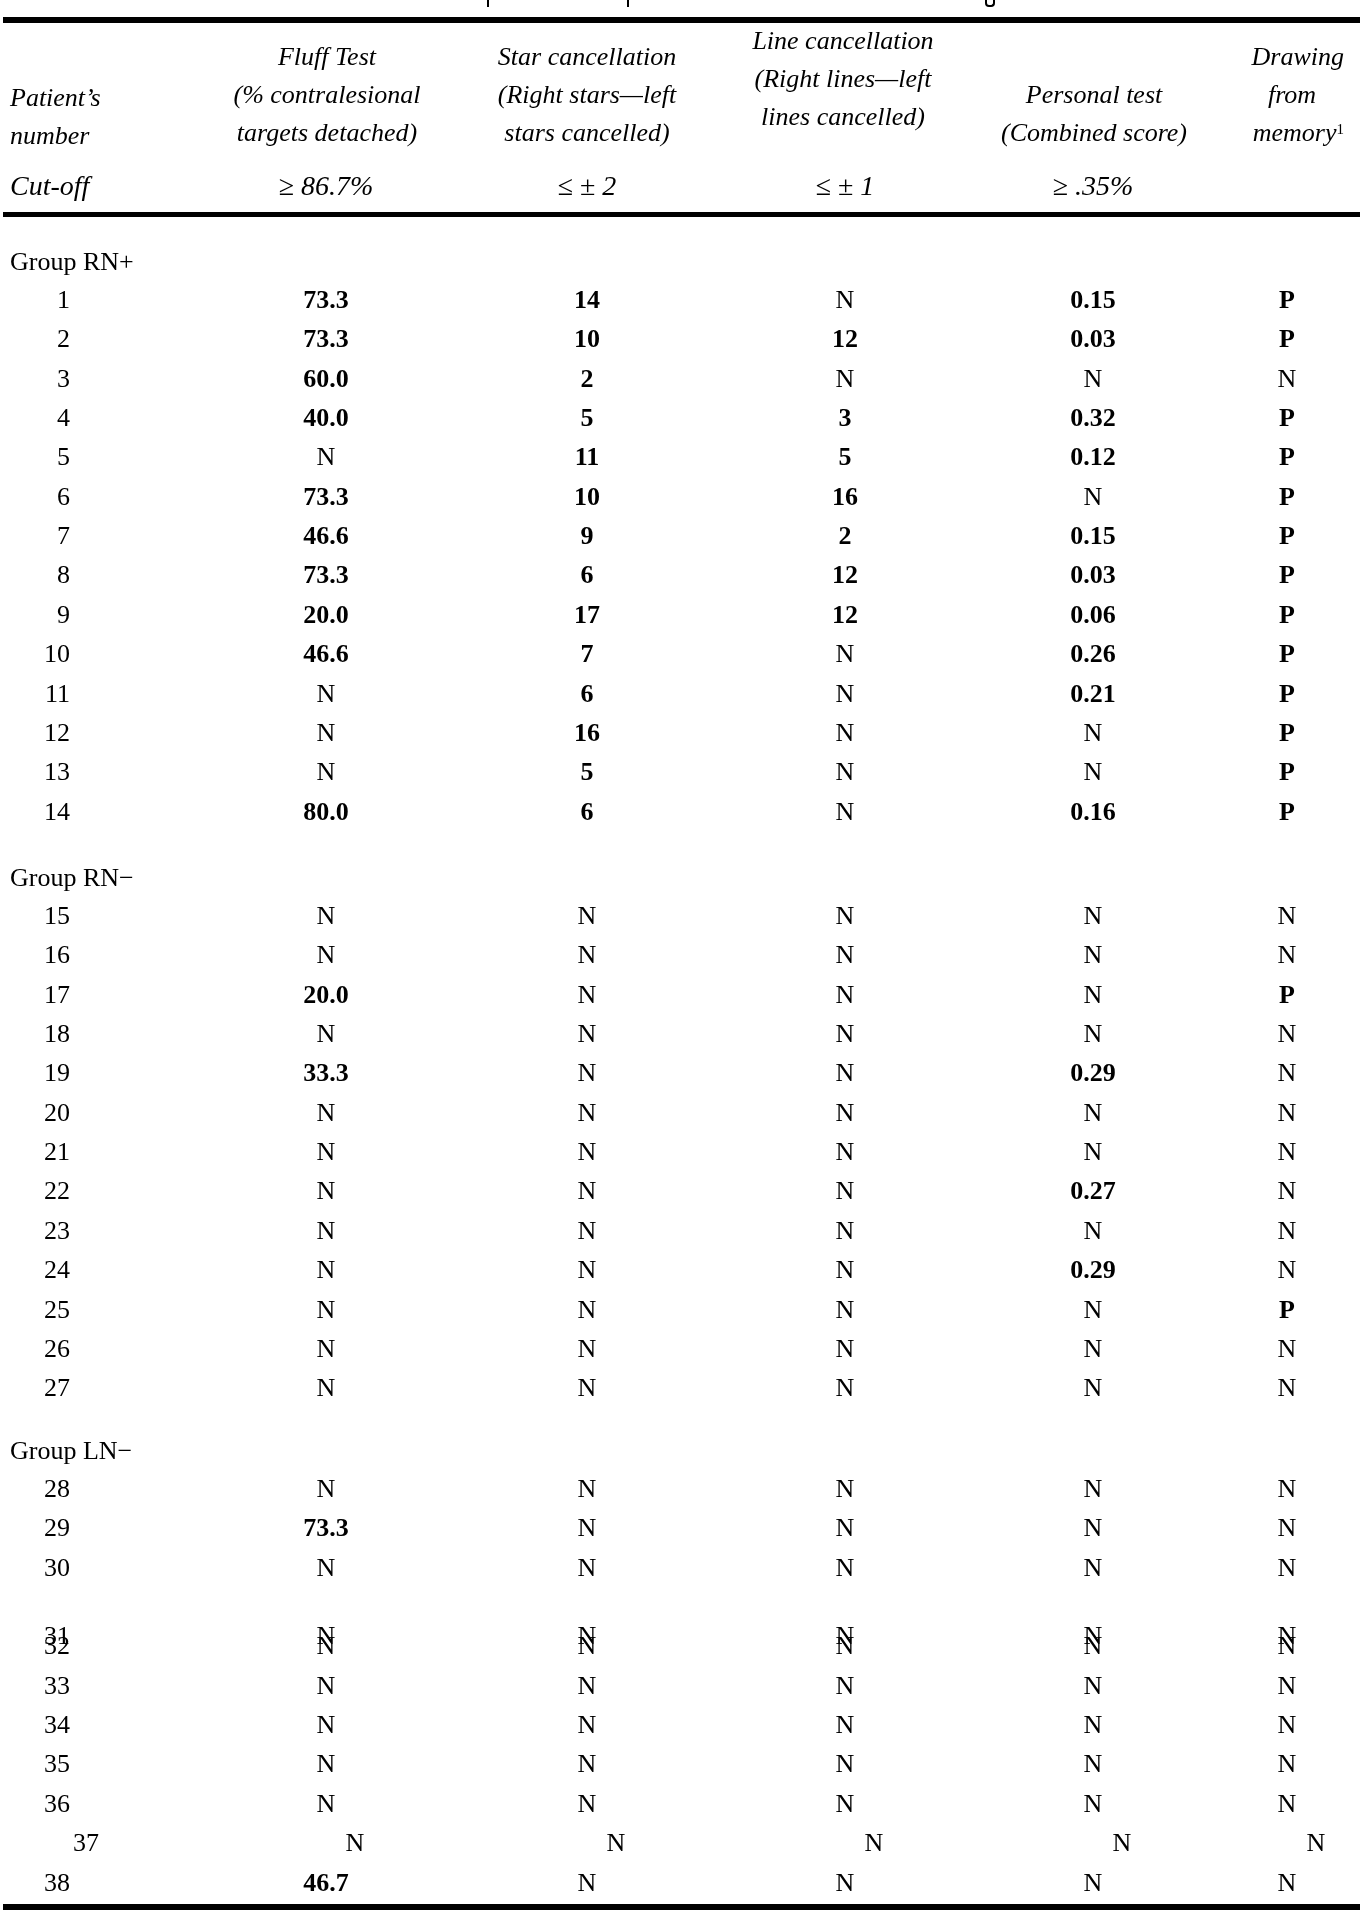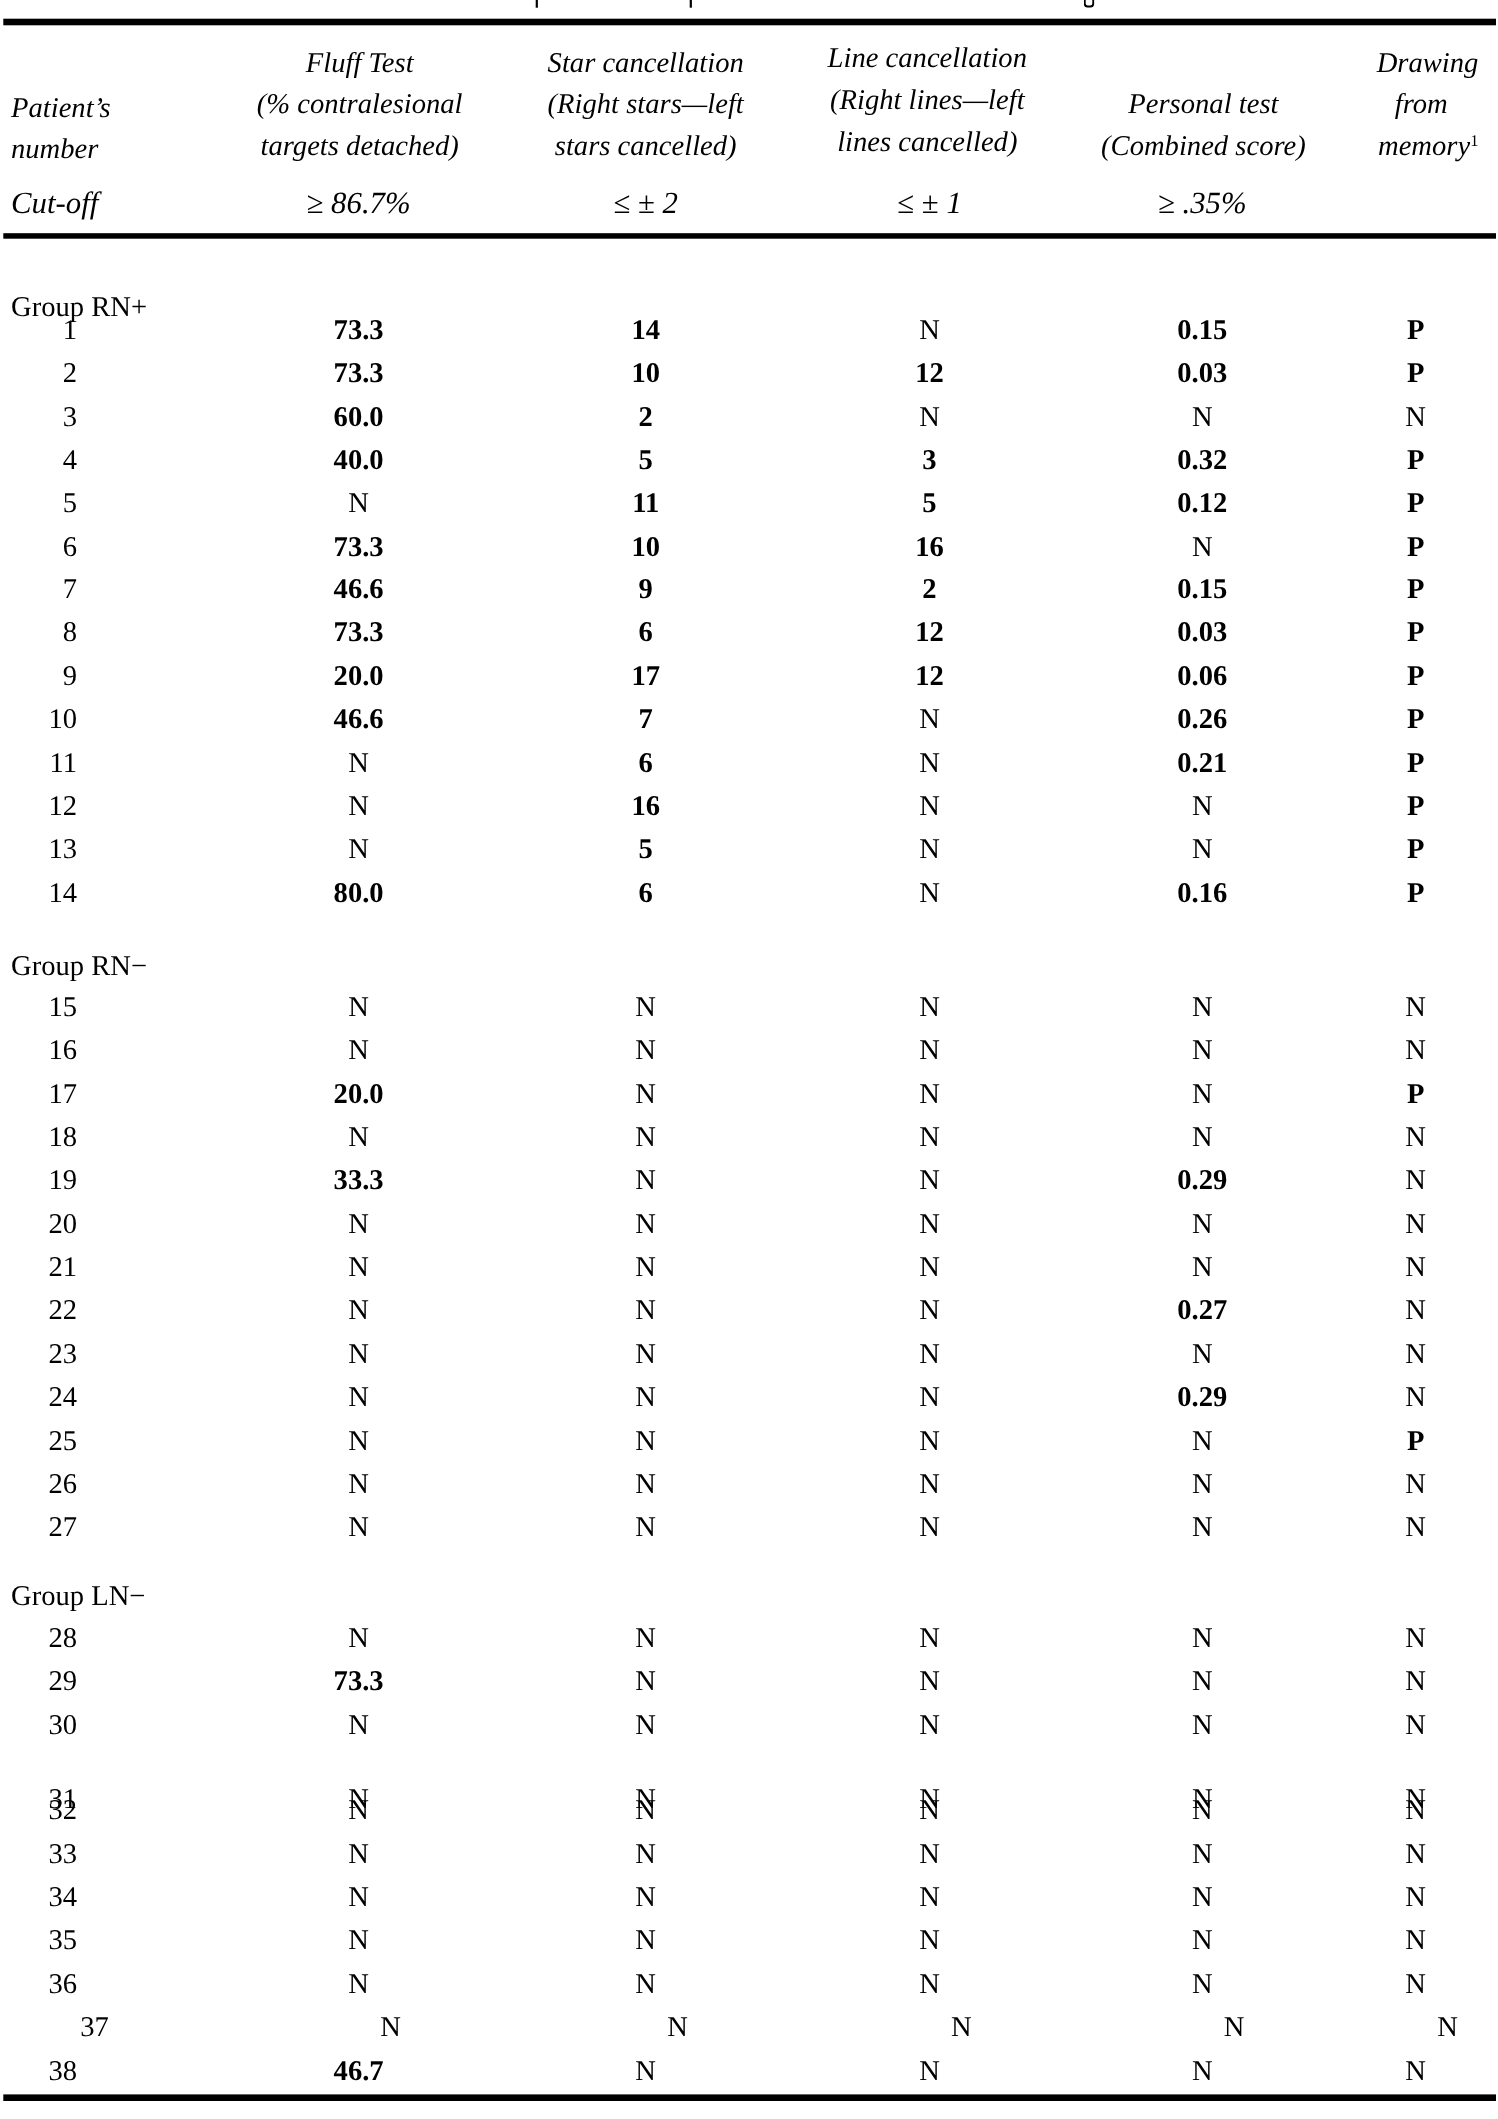--- a/index.html
+++ b/index.html
@@ -54,21 +54,21 @@
 <div class="hdr center" style="left:196px;width:262px;top:38px;">
   <span class="line">Fluff Test</span>
   <span class="line">(% contralesional</span>
   <span class="line">targets detached)</span>
 </div>
 <div class="hdr center" style="left:462px;width:250px;top:38px;">
   <span class="line">Star cancellation</span>
   <span class="line">(Right stars—left</span>
   <span class="line">stars cancelled)</span>
 </div>
-<div class="hdr center" style="left:718px;width:250px;top:34px;">
+<div class="hdr center" style="left:718px;width:250px;top:22px;">
   <span class="line">Line cancellation</span>
   <span class="line">(Right lines—left</span>
   <span class="line">lines cancelled)</span>
 </div>
 <div class="hdr center" style="left:972px;width:244px;top:76px;">
   <span class="line">Personal test</span>
   <span class="line">(Combined score)</span>
 </div>
 <div class="hdr right" style="left:1220px;width:124px;top:38px;">
   <span class="line">Drawing</span>
@@ -82,21 +82,21 @@
   <span>≤ ± </span><span class="it">2</span>
 </div>
 <div class="cutoff" style="left:765px;width:160px;text-align:center;">
   <span>≤ ± </span><span class="it">1</span>
 </div>
 <div class="cutoff" style="left:1013px;width:160px;text-align:center;font-style:italic;">≥ .35%</div>
 
 <div class="rule mid"></div>
 
 <div id="table-body">
-    <div class="group-label" style="top: 262px;">Group RN+</div>
+    <div class="group-label" style="top: 245px;">Group RN+</div>
     <div class="row" style="top: 280px;">
       <div class="cell pid">1</div>
       <div class="cell c1 b">73.3</div>
       <div class="cell c2 b">14</div>
       <div class="cell c3">N</div>
       <div class="cell c4 b">0.15</div>
       <div class="cell c5 b">P</div>
     </div>
     <div class="row" style="top: 319.35px;">
       <div class="cell pid">2</div>

